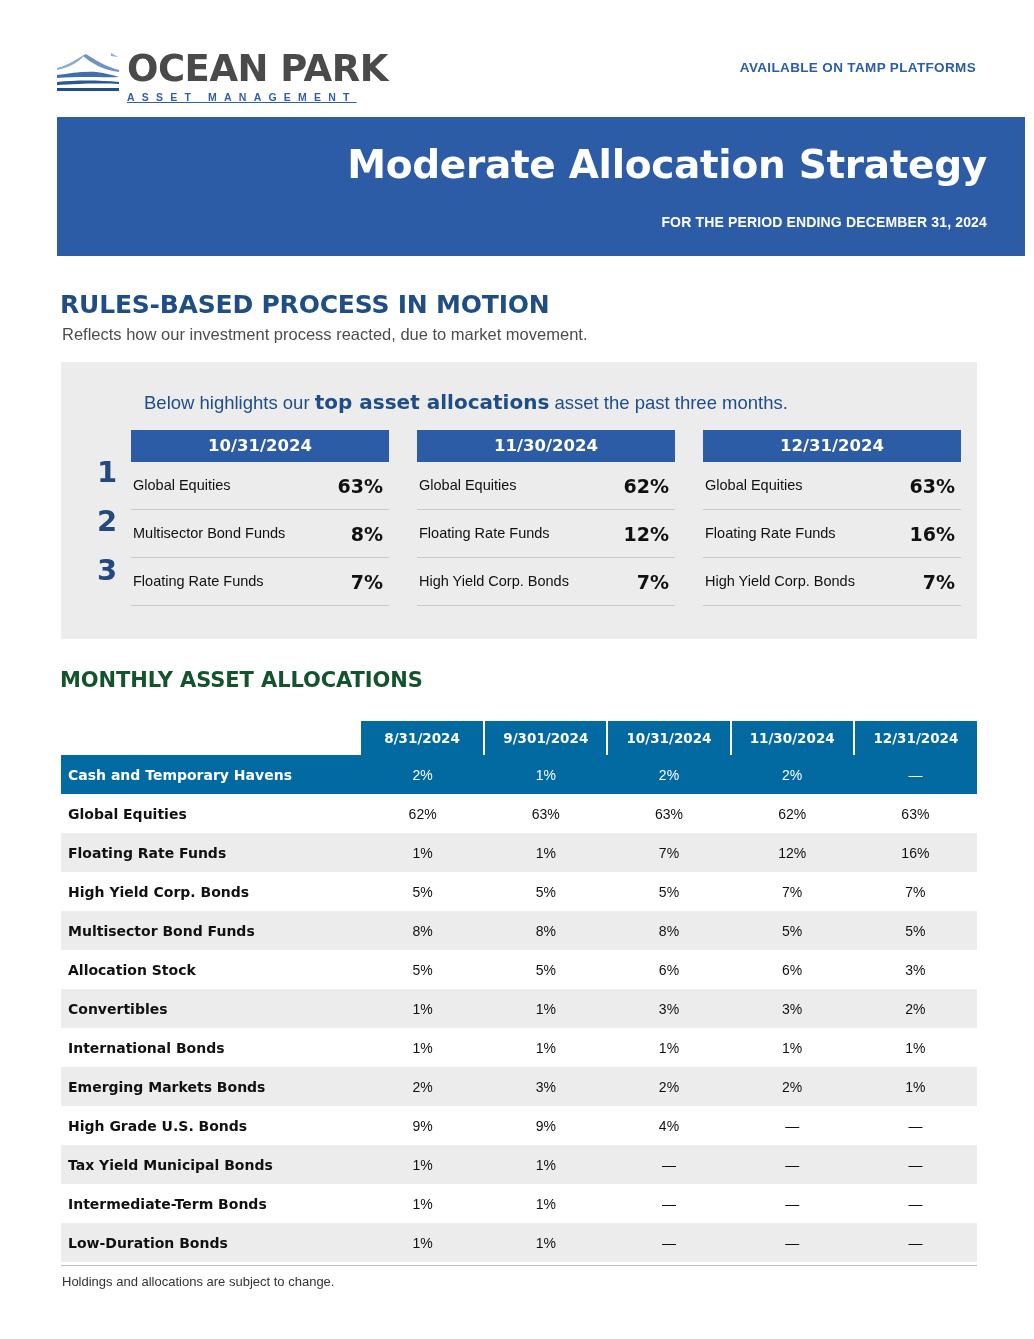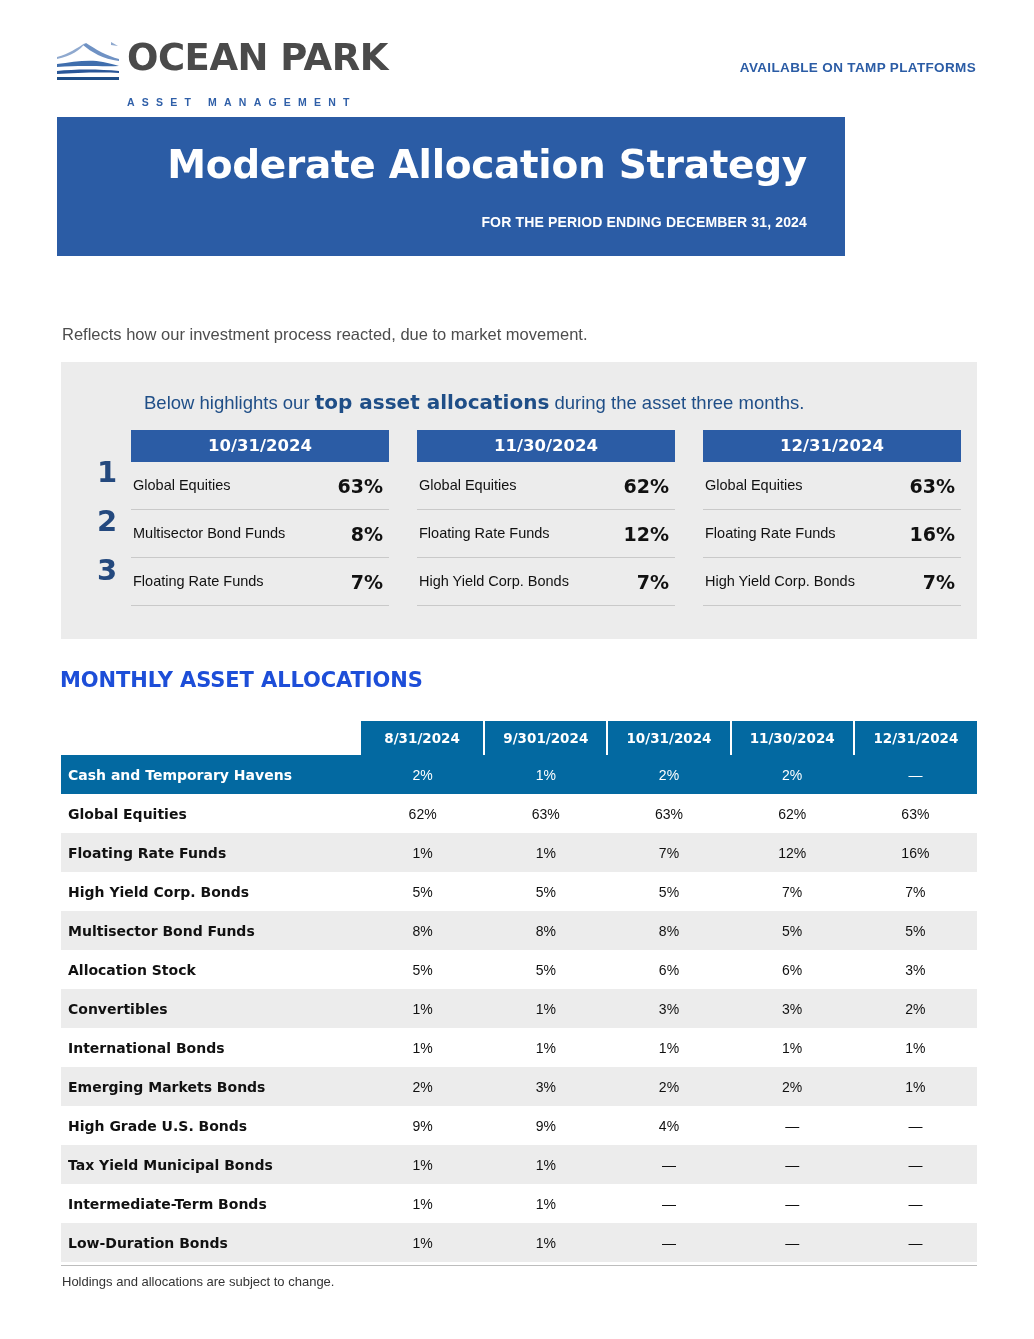--- a/index.html
+++ b/index.html
@@ -22,21 +22,21 @@
 
   
   .top-header {
     position: absolute;
     left: 0; top: 0;
     width: 1034px; height: 112px;
   }
 
   .logo-block {
     position: absolute;
-    left: 55px; top: 38px;
+    left: 55px; top: 49px;
     display: flex;
     align-items: flex-start;
   }
   .logo-mark {
     width: 66px; height: 44px;
     margin-top: 2px;
     flex: none;
   }
   .logo-text-block {
     margin-left: 6px;
@@ -51,39 +51,40 @@
     color: #4a4a4a;
     line-height: 40px;
     white-space: nowrap;
   }
   .logo-tagline {
     font-family: "Liberation Sans", sans-serif;
     font-size: 10.5px;
     font-weight: bold;
     letter-spacing: 7.2px;
     color: #2f5fa8;
-    margin-top: 18px;
-    white-space: nowrap;
+    margin-top: 2px;
+    white-space: nowrap;
+    text-decoration: underline;
   }
 
   .tamp-note {
     position: absolute;
     right: 58px; top: 60px;
     font-size: 13.5px;
     font-weight: bold;
     letter-spacing: 0.35px;
     color: #2b5ca5;
     white-space: nowrap;
   }
 
   
   .title-banner {
     position: absolute;
     left: 57px; top: 117px;
-    width: 788px; height: 139px;
+    width: 968px; height: 139px;
     background: #2b5ca5;
     color: #ffffff;
   }
   .banner-title {
     position: absolute;
     right: 38px; top: 24px;
     font-family: "DejaVu Sans", sans-serif;
     font-size: 39px;
     font-weight: bold;
     letter-spacing: -0.3px;
@@ -198,21 +199,21 @@
   }
 
   
   .sec2-title {
     position: absolute;
     left: 60px; top: 668px;
     font-family: "DejaVu Sans", sans-serif;
     font-size: 21px;
     font-weight: bold;
     letter-spacing: -0.1px;
-    color: #1d4ed8;
+    color: #14532d;
     white-space: nowrap;
   }
 
   
   .alloc-table {
     position: absolute;
     left: 61px; top: 721px;
     width: 916px;
     border-collapse: collapse;
     table-layout: fixed;
@@ -300,25 +301,26 @@
     </div>
 
     <div class="tamp-note">AVAILABLE ON TAMP PLATFORMS</div>
   </div>
 
   <div class="title-banner">
     <div class="banner-title">Moderate Allocation Strategy</div>
     <div class="banner-sub">FOR THE PERIOD ENDING  DECEMBER 31, 2024</div>
   </div>
 
+  <div class="sec1-title">RULES-BASED PROCESS IN MOTION</div>
   <div class="sec1-sub">Reflects how our investment process reacted, due to market movement.</div>
 
   <div class="gray-panel">
 
-    <div class="panel-lead"><span>Below highlights our </span><b>top asset allocations</b><span> during the asset three months.</span></div>
+    <div class="panel-lead"><span>Below highlights our </span><b>top asset allocations</b><span> asset the past three months.</span></div>
 
     <div class="rank-col">
       <div class="rank-num r1">1</div>
       <div class="rank-num r2">2</div>
       <div class="rank-num r3">3</div>
     </div>
 
     <div class="cards-row">
 
       <div class="alloc-card">

